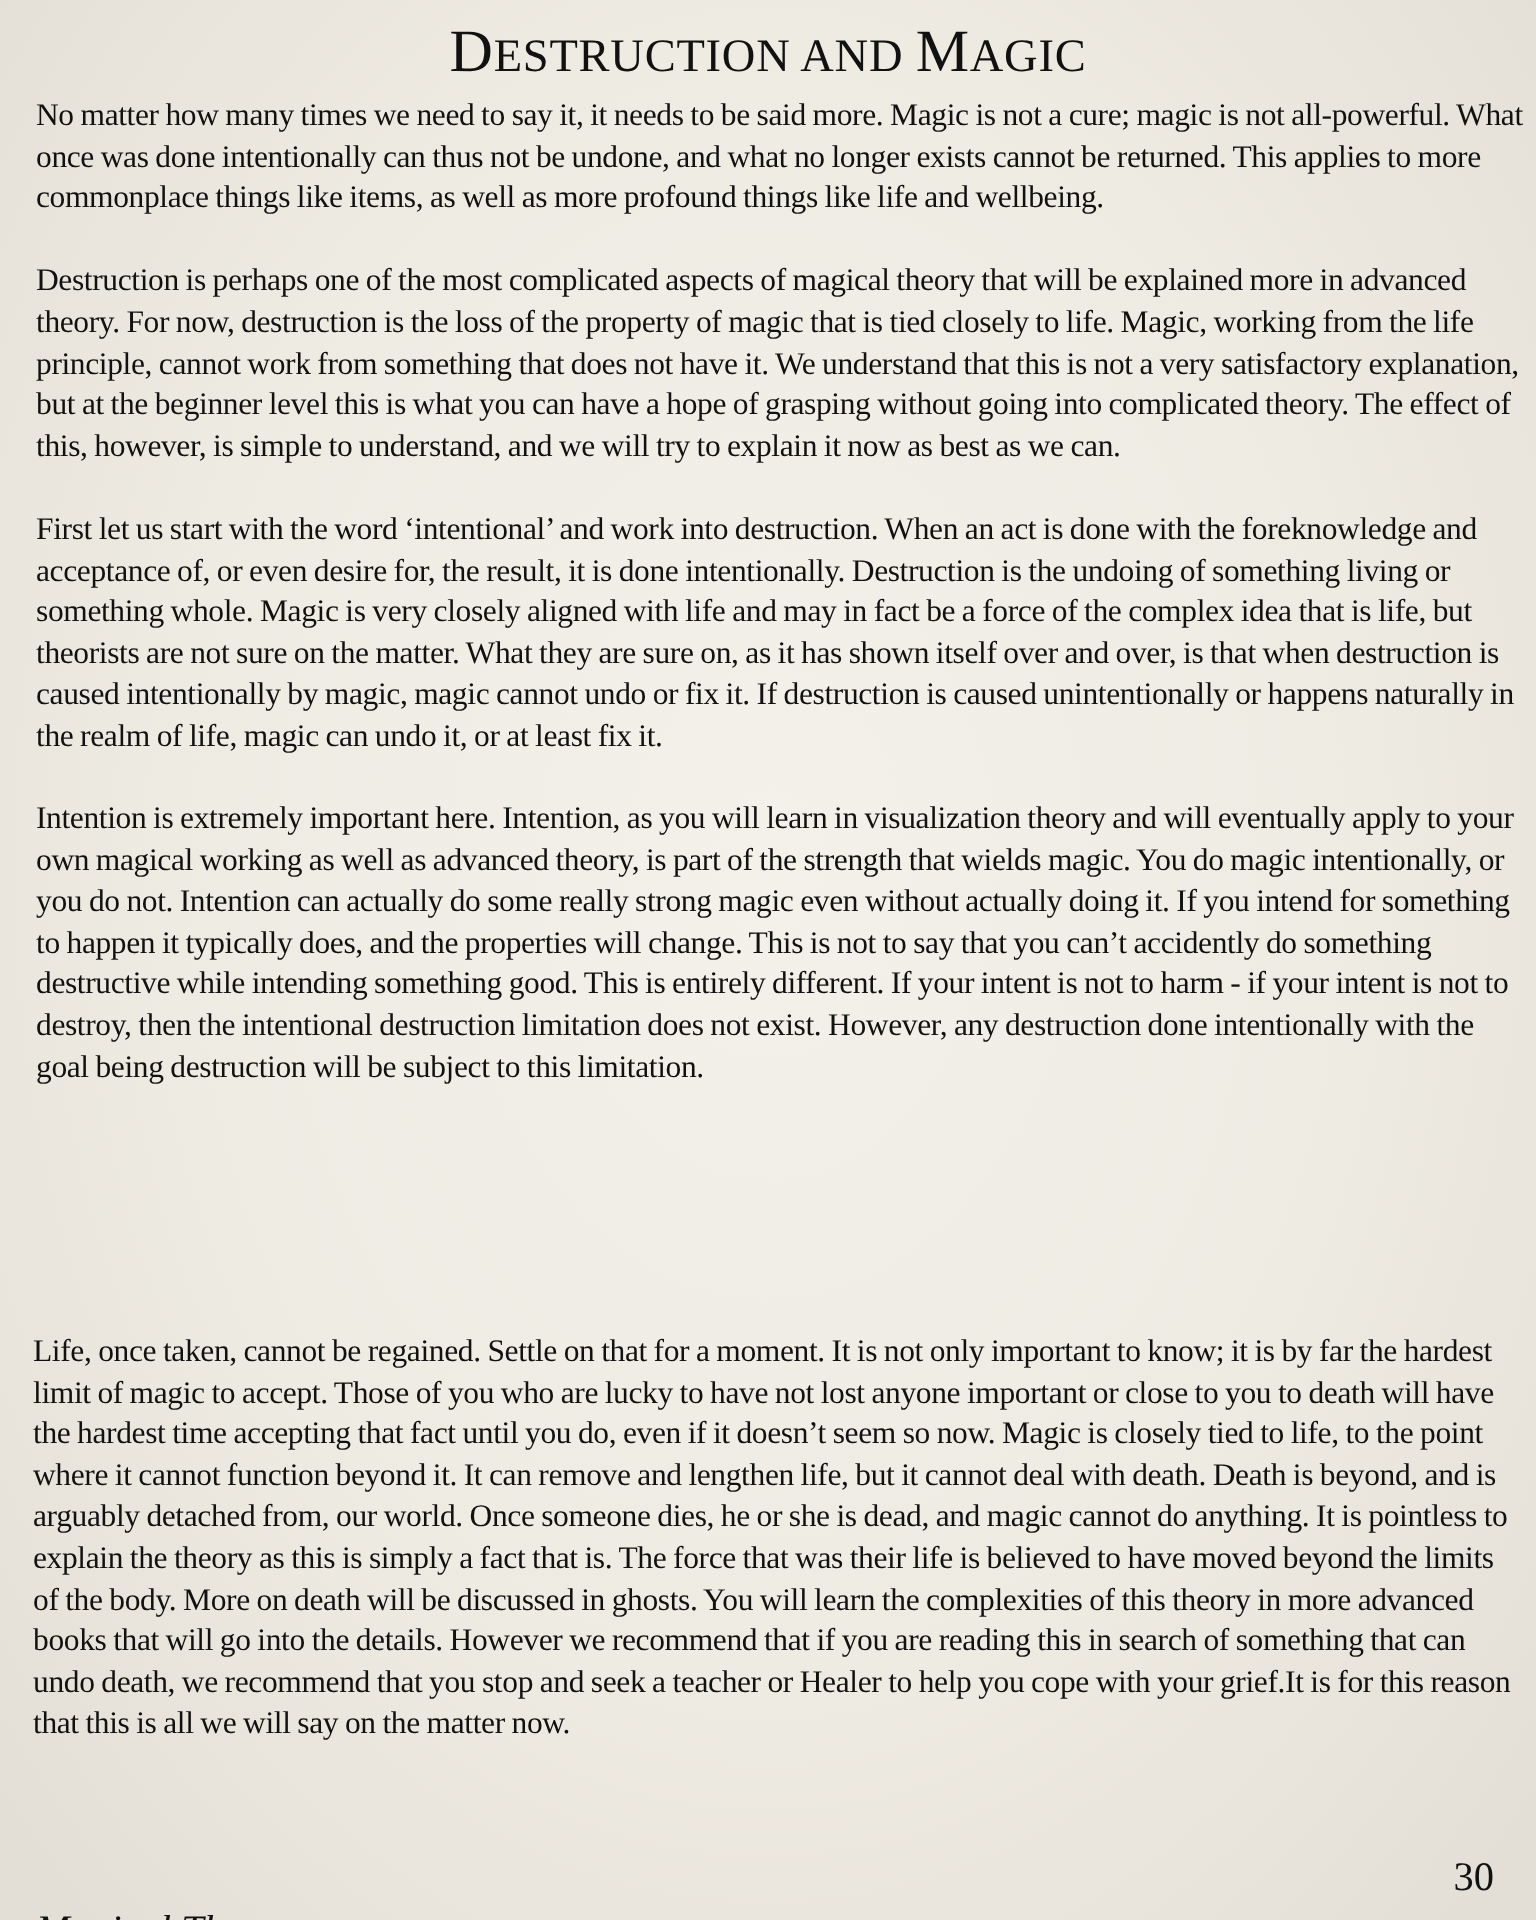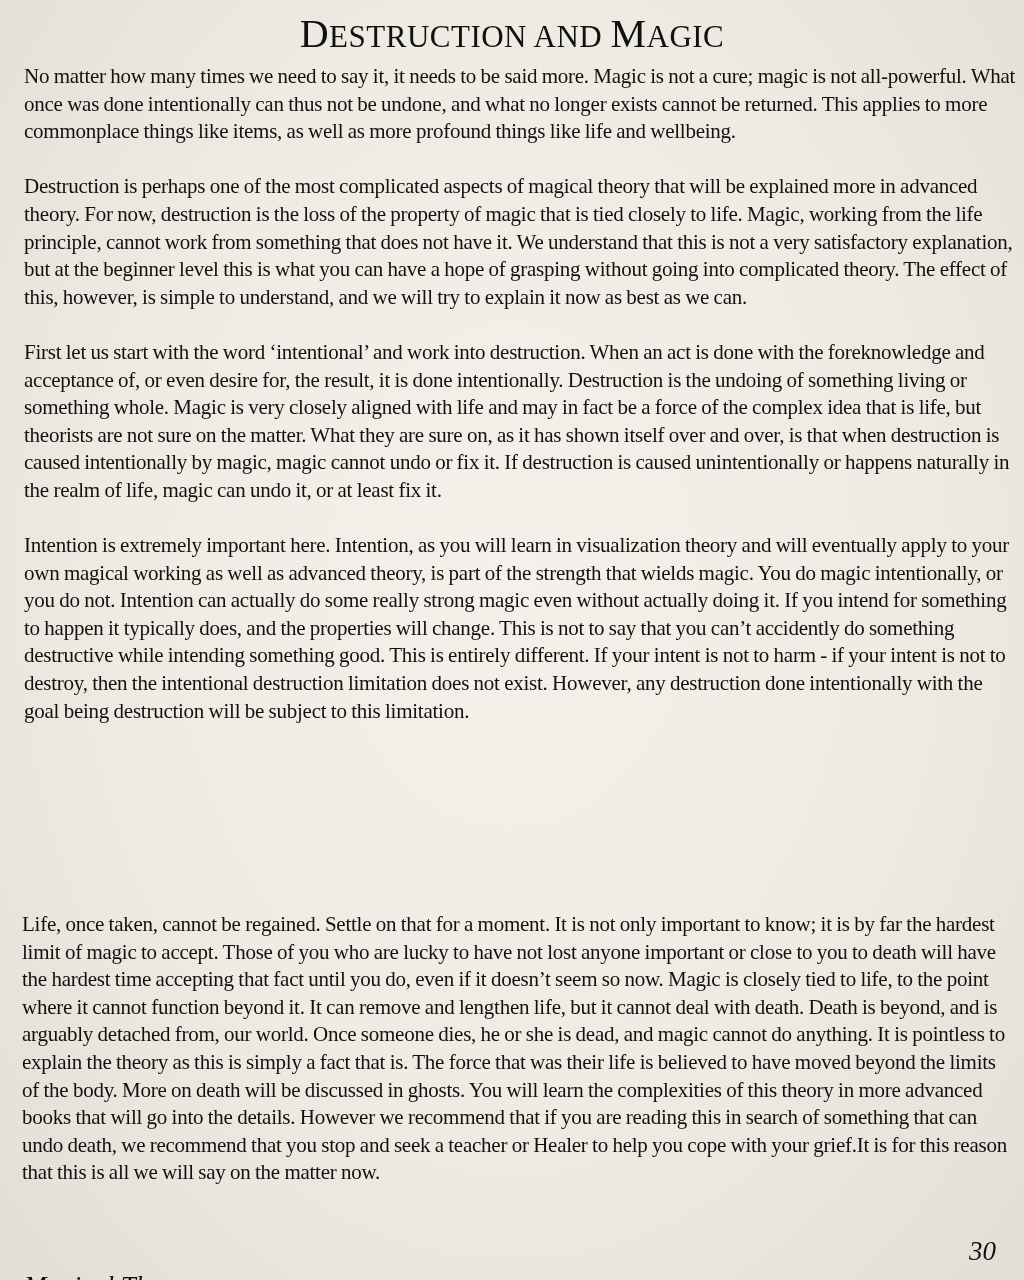--- a/index.html
+++ b/index.html
@@ -19,28 +19,28 @@
   h1 .cap { font-size: 40px; }
   .title1 { top: 14px; }
   .title2 { top: 843px; }
   .block {
     position: absolute; left: 24px; width: 994px;
     font-size: 21px; line-height: 27.6px;
     letter-spacing: -0.25px; word-spacing: -0.5px;
   }
   .block p { margin: 0 0 27.6px 0; }
   .b1 { top: 63px; }
-  .b2 { top: 887px; left: 22px; margin-top: 24px; }
+  .b2 { top: 887px; left: 22px; }
   .footer-left {
     position: absolute; left: 24px; top: 1239px;
     font-style: italic; font-size: 27px; margin-top: 32px;
   }
   .footer-right {
     position: absolute; right: 28px; top: 1236px;
-    font-style: italic; font-size: 27px;
+    font-size: 27px;
   }
 </style>
 </head>
 <body>
 
 <div class="page">
   <h1 class="title1"><span class="cap">D</span><span>ESTRUCTION AND </span><span class="cap">M</span><span>AGIC</span></h1>
 
   <div class="block b1">
     <p>No matter how many times we need to say it, it needs to be said more. Magic is not a cure; magic is not all-powerful. What once was done intentionally can thus not be undone, and what no longer exists cannot be returned. This applies to more commonplace things like items, as well as more profound things like life and wellbeing.</p>

